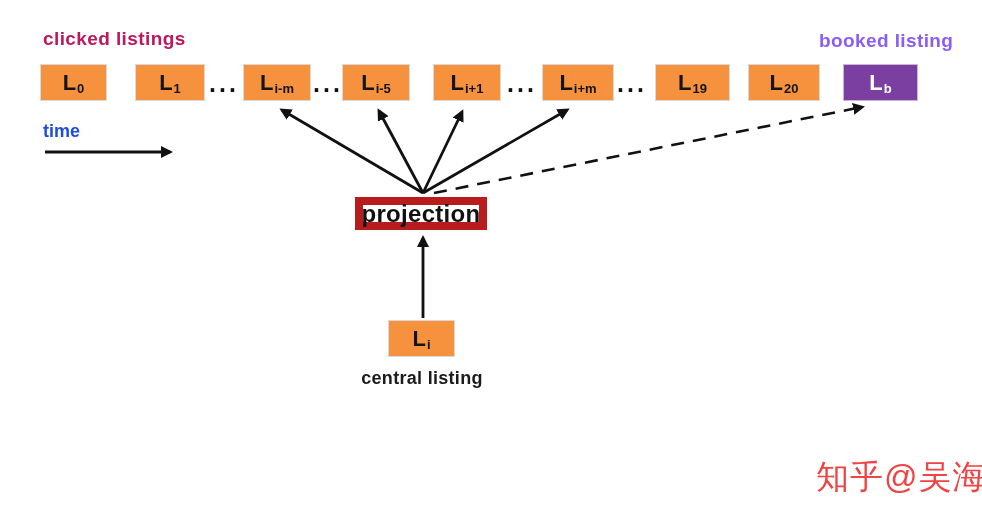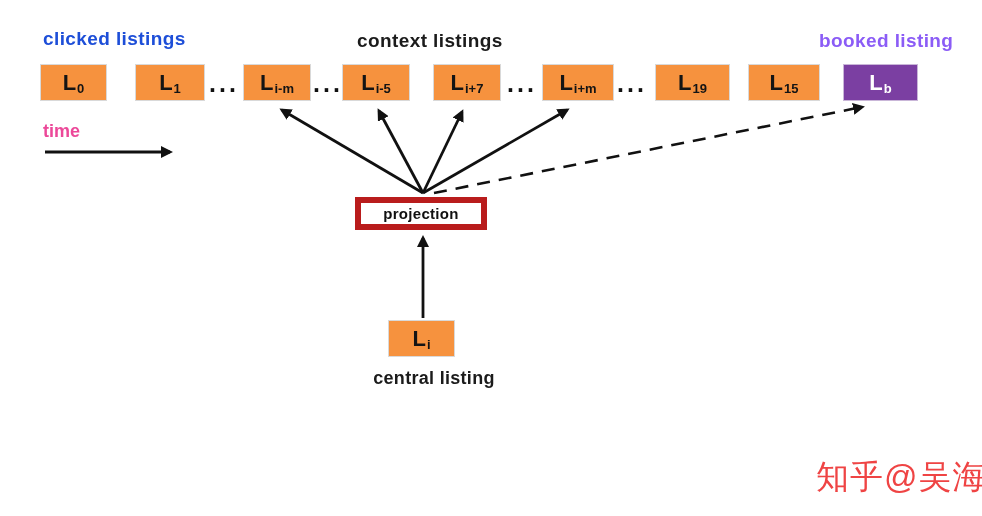--- a/index.html
+++ b/index.html
@@ -15,21 +15,21 @@
   }
 
   
   .group-label {
     position: absolute;
     font-weight: bold;
     font-size: 19px;
     letter-spacing: 0.4px;
     white-space: nowrap;
   }
-  .lbl-clicked { left: 43px;  top: 28px; color: #1d4ed8; }
+  .lbl-clicked { left: 43px;  top: 28px; color: #be185d; }
   .lbl-context { left: 357px; top: 30px; color: #1b1b1b; }
   .lbl-booked  { left: 819px; top: 30px; color: #8b5cf6; }
 
   
   .lbox {
     position: absolute;
     top: 64px;
     height: 37px;
     background: #F6923E;
     border: 1px solid #d9d9d9;
@@ -73,39 +73,39 @@
   }
   .d1 { left: 209px; }
   .d2 { left: 313px; }
   .d3 { left: 507px; }
   .d4 { left: 617px; }
 
   
   .time-label {
     position: absolute;
     left: 43px; top: 121px;
-    font-weight: bold; font-size: 18px; color: #ec4899;
+    font-weight: bold; font-size: 18px; color: #1d4ed8;
   }
 
   
   .projection-box {
     position: absolute;
     left: 355px; top: 197px;
     width: 132px; height: 33px;
     background: #ffffff;
-    border: 6px solid #b91c1c;
+    border: 8px solid #b91c1c;
     display: flex; align-items: center; justify-content: center;
-    font-weight: bold; font-size: 15px; color: #111;
+    font-weight: bold; font-size: 24px; color: #111;
     letter-spacing: 0.3px;
     z-index: 3;
   }
 
   .central-label {
     position: absolute;
-    left: 360px; top: 368px; width: 148px;
+    left: 348px; top: 368px; width: 148px;
     text-align: center;
     font-weight: bold; font-size: 18px; color: #1b1b1b;
     letter-spacing: 0.3px;
   }
 
   
   .arrows {
     position: absolute;
     left: 0; top: 0;
     width: 982px; height: 516px;
@@ -133,21 +133,20 @@
     z-index: 1;
     letter-spacing: 1px;
   }
 </style>
 </head>
 <body>
 
 <div class="stage">
 
   <div class="group-label lbl-clicked">clicked listings</div>
-  <div class="group-label lbl-context">context listings</div>
   <div class="group-label lbl-booked">booked listing</div>
 
   <div class="lbox b-l0">
     <span>L</span>
       <span class="sub">0</span>
   </div>
   <div class="lbox b-l1">
     <span>L</span>
       <span class="sub">1</span>
   </div>
@@ -156,35 +155,35 @@
     <span>L</span>
       <span class="sub">i-m</span>
   </div>
   <div class="dots d2">...</div>
   <div class="lbox b-li1m">
     <span>L</span>
       <span class="sub">i-5</span>
   </div>
   <div class="lbox b-li1p">
     <span>L</span>
-      <span class="sub">i+7</span>
+      <span class="sub">i+1</span>
   </div>
   <div class="dots d3">...</div>
   <div class="lbox b-limp">
     <span>L</span>
       <span class="sub">i+m</span>
   </div>
   <div class="dots d4">...</div>
   <div class="lbox b-l10">
     <span>L</span>
       <span class="sub">19</span>
   </div>
   <div class="lbox b-l11">
     <span>L</span>
-      <span class="sub">15</span>
+      <span class="sub">20</span>
   </div>
   <div class="lbox b-lb">
     <span>L</span>
       <span class="sub">b</span>
   </div>
 
   <div class="time-label">time</div>
 
   <div class="projection-box">projection</div>
 

